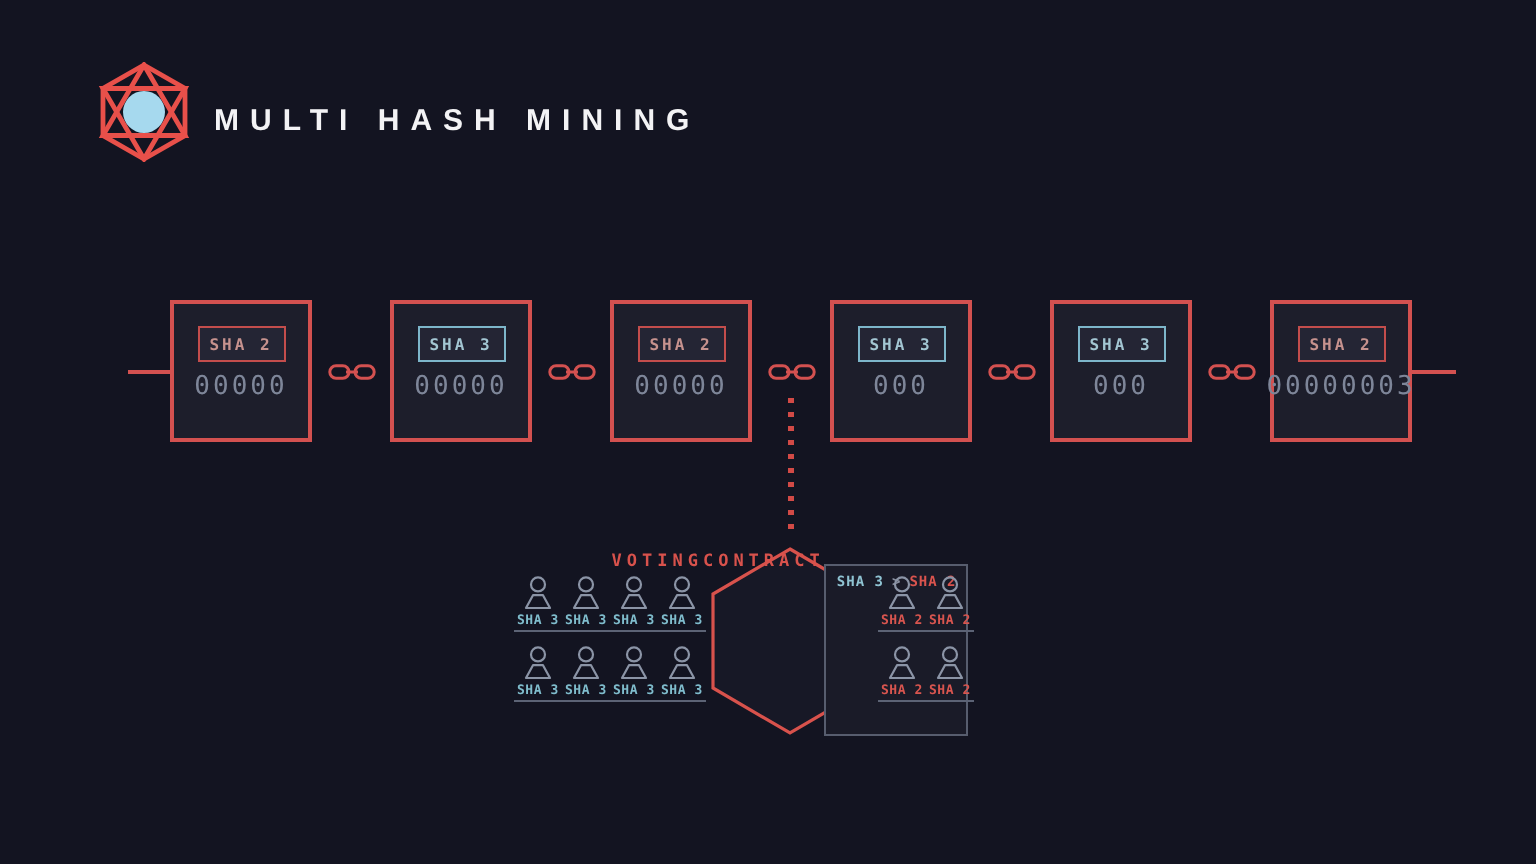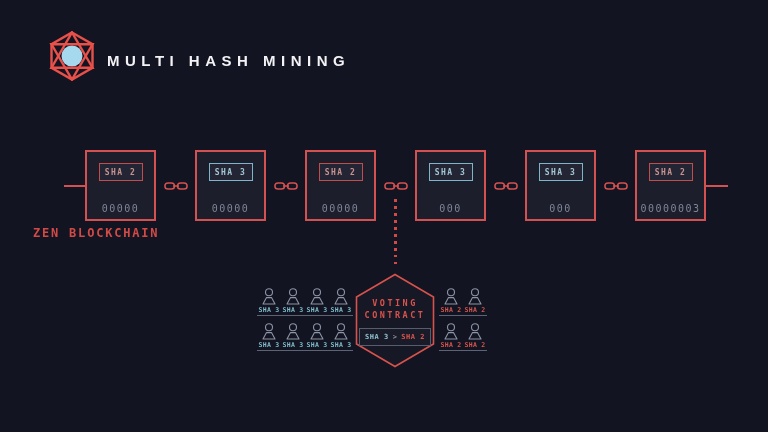--- a/index.html
+++ b/index.html
@@ -19,33 +19,33 @@
              display:flex;align-items:center;justify-content:space-between;}
   .block{width:71px;height:71px;box-sizing:border-box;border:2px solid #d35150;background:#1d1e2b;
          display:flex;flex-direction:column;align-items:center;flex:0 0 auto;}
   .algo-box{margin-top:11px;width:44px;height:18px;box-sizing:border-box;border:1px solid #888;
             background:#242534;display:flex;align-items:center;justify-content:center;}
   .block.sha2 .algo-box{border-color:#c34d4c;}
   .block.sha3 .algo-box{border-color:#7db6ca;}
   .algo-label{font-size:8px;font-weight:bold;letter-spacing:1.5px;white-space:nowrap;}
   .block.sha2 .algo-label{color:#c6928e;}
   .block.sha3 .algo-label{color:#a3c6d2;}
-  .nonce{margin-top:22px;font-size:10px;letter-spacing:1.5px;color:#7e8699;white-space:nowrap;}
+  .nonce{margin-top:5px;font-size:13px;letter-spacing:1.5px;color:#7e8699;white-space:nowrap;}
   .chain-icon{flex:0 0 auto;}
 
   .zen-label{position:absolute;left:33px;top:226px;font-size:12px;font-weight:bold;
              letter-spacing:1.8px;color:#d24a46;white-space:nowrap;}
 
   
   .dotted{position:absolute;left:394px;top:199px;width:2.5px;height:70px;
           background:repeating-linear-gradient(to bottom,#d24a46 0 2.5px,transparent 2.5px 7px);}
   .hex{position:absolute;left:355px;top:273px;width:80px;height:95px;}
   .hex svg{position:absolute;left:0;top:0;}
   .hex-content{position:absolute;left:0;top:0;width:80px;height:95px;display:flex;
-               flex-direction:column;align-items:center;justify-content:center;padding-top:2px;box-sizing:border-box;}
+               flex-direction:row;justify-content:center;padding-top:2px;box-sizing:border-box;}
   .hex-title{font-size:8.5px;font-weight:bold;letter-spacing:2.5px;color:#d8524c;
              line-height:12px;text-align:center;white-space:nowrap;}
   .proposal-box{margin-top:7px;border:1px solid #575d6e;background:#1a1b28;padding:4px 5px;
                 display:flex;gap:4px;font-size:7px;font-weight:bold;letter-spacing:0.5px;white-space:nowrap;}
   .p-from{color:#8fc3d2;} .p-arrow{color:#8a90a0;} .p-to{color:#da544e;}
 
   
   .voters{position:absolute;display:grid;row-gap:7px;}
   .voters.left{left:257px;top:288px;grid-template-columns:repeat(4,24px);}
   .voters.right{left:439px;top:288px;grid-template-columns:repeat(2,24px);}
@@ -149,21 +149,20 @@
   </svg>
 
   <div class="block sha2">
     <div class="algo-box">
       <span class="algo-label">SHA 2</span>
     </div>
     <div class="nonce">00000003</div>
   </div>
 </div>
   <div class="stub right"></div>
-  <div class="zen-label">ZEN BLOCKCHAIN</div>
 
   <div class="dotted"></div>
 
   <div class="hex">
     <svg width="80" height="95" viewBox="0 0 80 95">
       <polygon points="40,1.5 78.5,24 78.5,71 40,93.5 1.5,71 1.5,24" fill="#171826" stroke="#d8524c" stroke-width="1.6" stroke-linejoin="miter"></polygon>
     </svg>
     <div class="hex-content">
       <div class="hex-title">VOTING</div>
       <div class="hex-title">CONTRACT</div>

